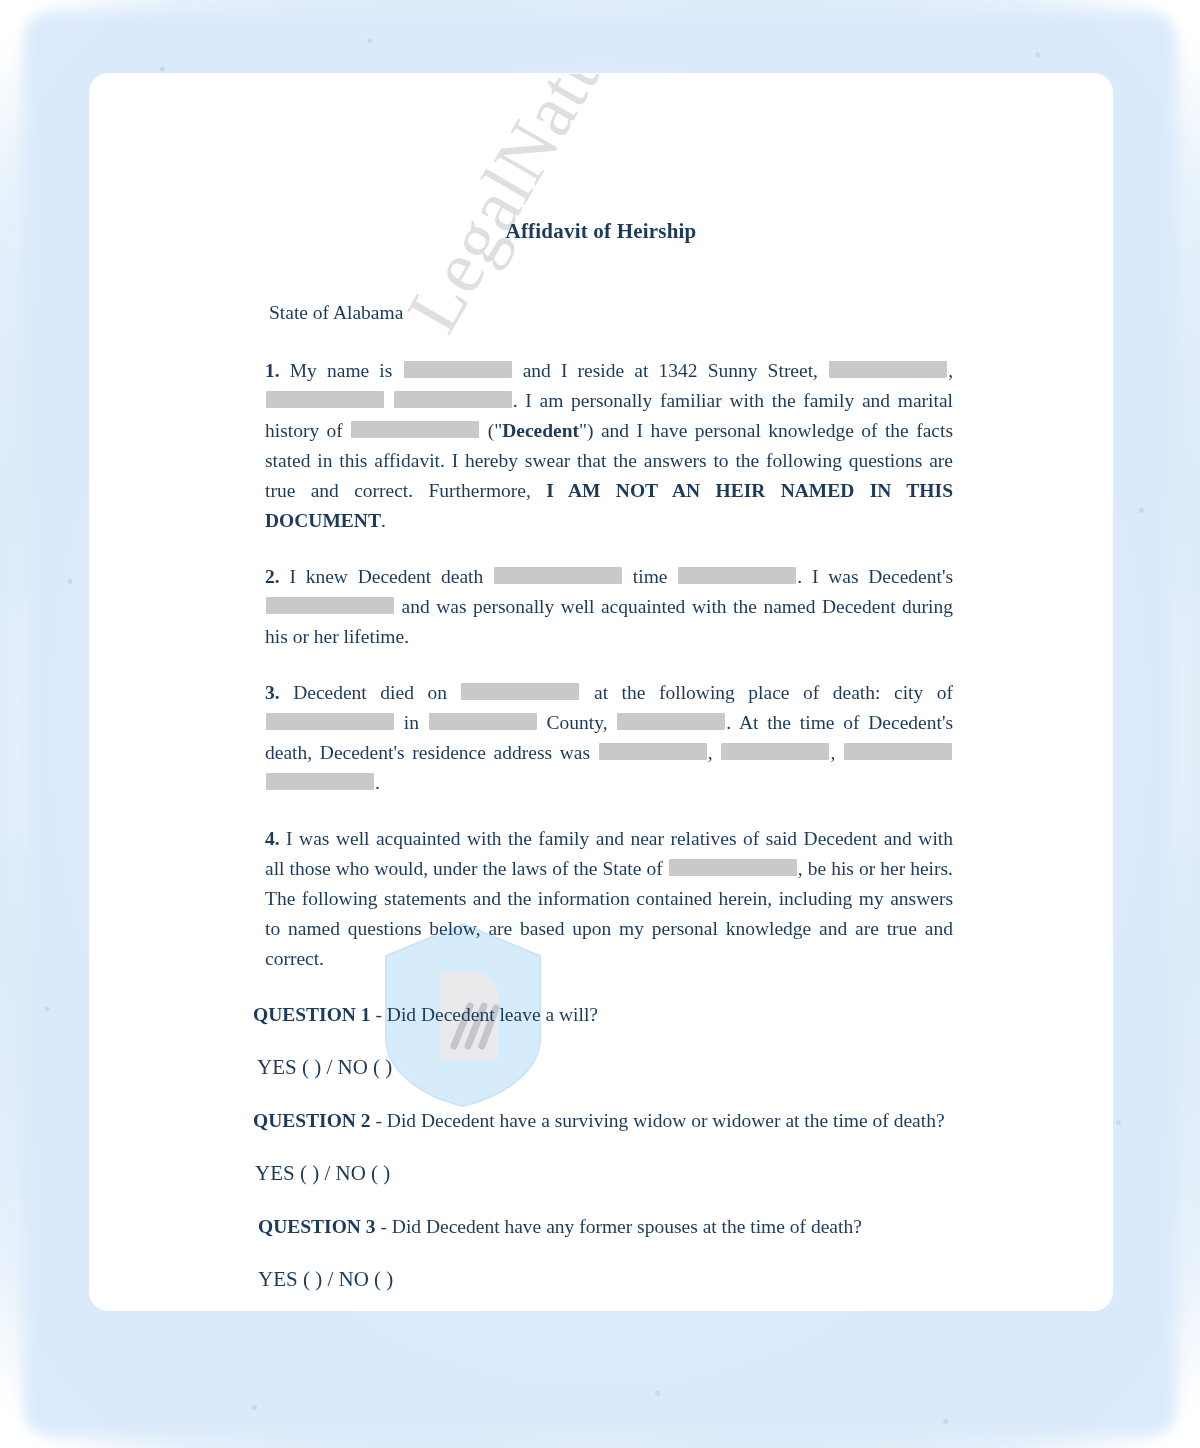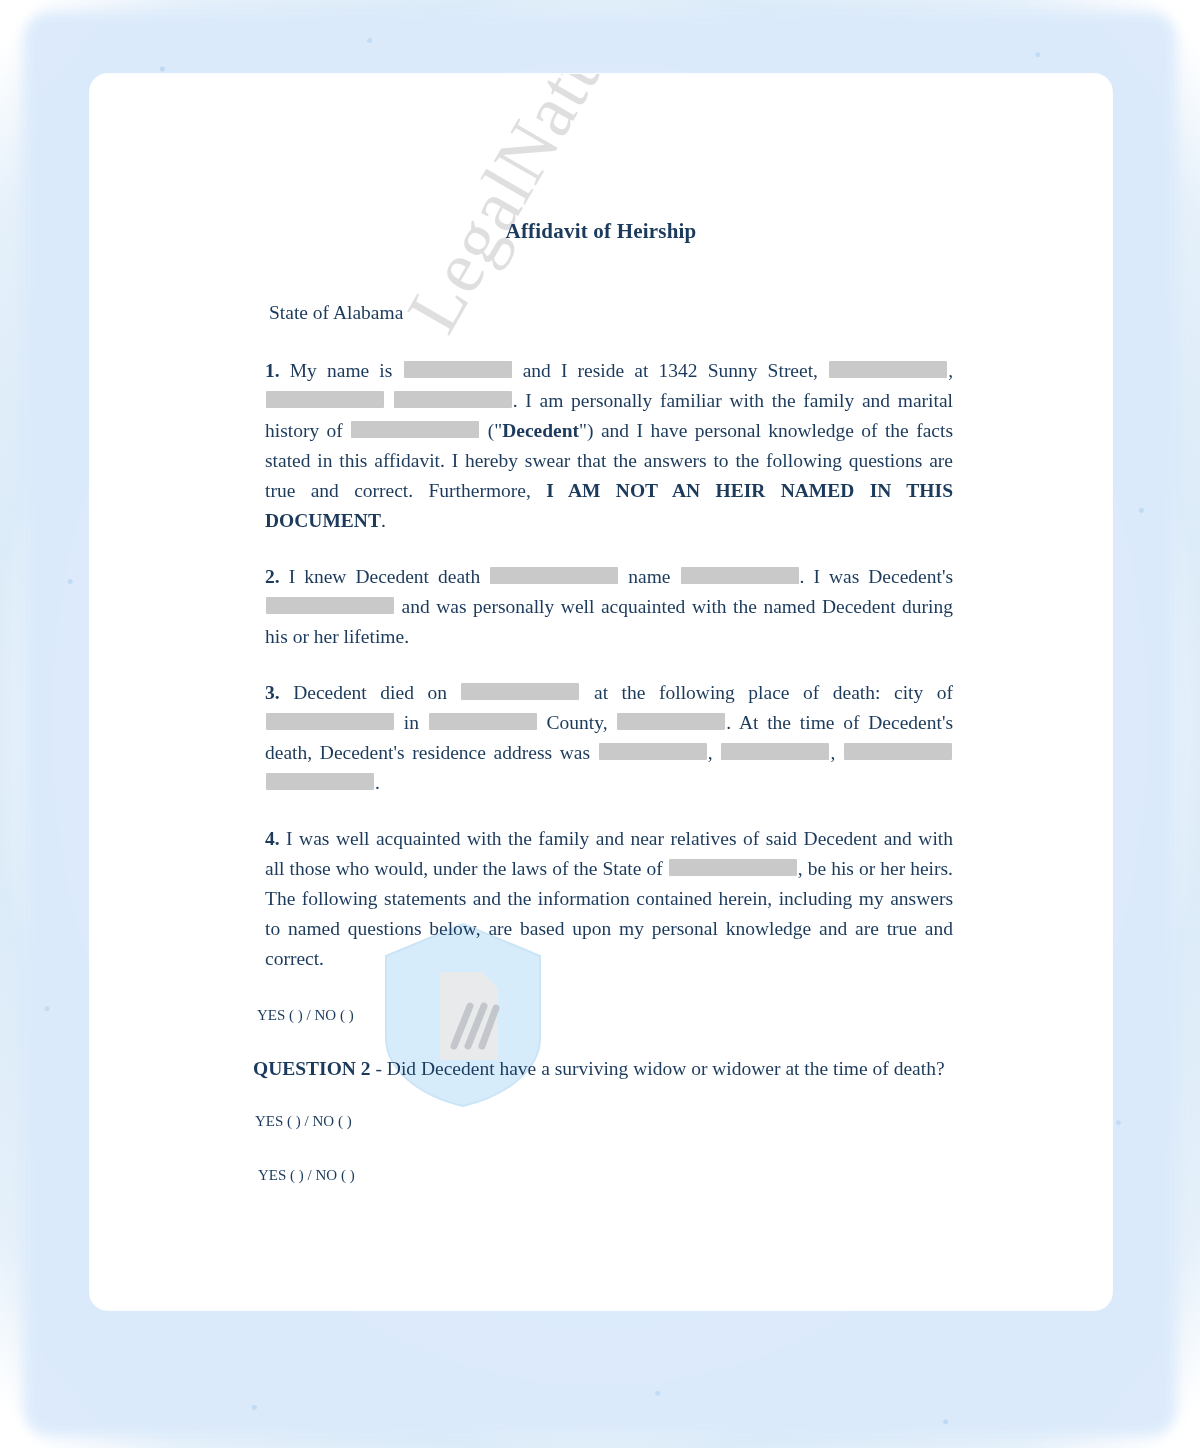--- a/index.html
+++ b/index.html
@@ -151,21 +151,21 @@
   .b-xl { width: 128px; }
 
   .question {
     margin: 0 0 22px 0;
     font-size: 19.5px;
     color: #1b3a5c;
   }
   .q-label { font-weight: bold; }
   .yesno {
     margin: 0 0 24px 6px;
-    font-size: 15px;
+    font-size: 21px;
     color: #1b3a5c;
   }
   .q-indent-1 { margin-left: 0; }
   .q-indent-2 { }
   .q-indent-3 { margin-left: 5px; }
   .yn-indent-1 { margin-left: 4px; }
   .yn-indent-2 { margin-left: 2px; }
   .yn-indent-3 { margin-left: 5px; }
 </style>
 </head>
@@ -196,28 +196,30 @@
   <div class="doc-content">
 
     <div class="doc-title" style="top:145px;">Affidavit of Heirship</div>
 
     <div class="body-block">
 
       <div class="state-line">State of Alabama</div>
 
       <p class="para"><span class="num">1.</span><span> My name is </span><span class="blank b-md"></span><span> and I reside at 1342 Sunny Street, </span><span class="blank b-lg"></span><span>, </span><span class="blank b-lg"></span><span> </span><span class="blank b-lg"></span><span>. I am personally familiar with the family and marital history of </span><span class="blank b-xl"></span><span> ("</span><span class="strong">Decedent</span><span>") and I have personal knowledge of the facts stated in this affidavit. I hereby swear that the answers to the following questions are true and correct. Furthermore, </span><span class="strong">I AM NOT AN HEIR NAMED IN THIS DOCUMENT</span><span>.</span></p>
 
-      <p class="para"><span class="num">2.</span><span> I knew Decedent death </span><span class="blank b-xl"></span><span> name </span><span class="blank b-lg"></span><span>. I was Decedent's </span><span class="blank b-xl"></span><span> and was personally well acquainted with the named Decedent during his or her lifetime.</span></p>
+      <p class="para"><span class="num">2.</span><span> I knew Decedent death </span><span class="blank b-xl"></span><span> time </span><span class="blank b-lg"></span><span>. I was Decedent's </span><span class="blank b-xl"></span><span> and was personally well acquainted with the named Decedent during his or her lifetime.</span></p>
 
       <p class="para"><span class="num">3.</span><span> Decedent died on </span><span class="blank b-lg"></span><span> at the following place of death: city of </span><span class="blank b-xl"></span><span> in </span><span class="blank b-md"></span><span> County, </span><span class="blank b-md"></span><span>. At the time of Decedent's death, Decedent's residence address was </span><span class="blank b-md"></span><span>, </span><span class="blank b-md"></span><span>, </span><span class="blank b-md"></span><span> </span><span class="blank b-md"></span><span>.</span></p>
 
       <p class="para"><span class="num">4.</span><span> I was well acquainted with the family and near relatives of said Decedent and with all those who would, under the laws of the State of </span><span class="blank b-xl"></span><span>, be his or her heirs. The following statements and the information contained herein, including my answers to named questions below, are based upon my personal knowledge and are true and correct.</span></p>
 
+      <p class="question q-indent-1"><span class="q-label">QUESTION 1</span><span> - Did Decedent leave a will?</span></p>
       <p class="yesno yn-indent-1">YES ( ) / NO ( )</p>
 
       <p class="question q-indent-2"><span class="q-label">QUESTION 2</span><span> - Did Decedent have a surviving widow or widower at the time of death?</span></p>
       <p class="yesno yn-indent-2">YES ( ) / NO ( )</p>
 
+      <p class="question q-indent-3"><span class="q-label">QUESTION 3</span><span> - Did Decedent have any former spouses at the time of death?</span></p>
       <p class="yesno yn-indent-3">YES ( ) / NO ( )</p>
 
     </div>
   </div>
 </div>
 
 </body></html>

